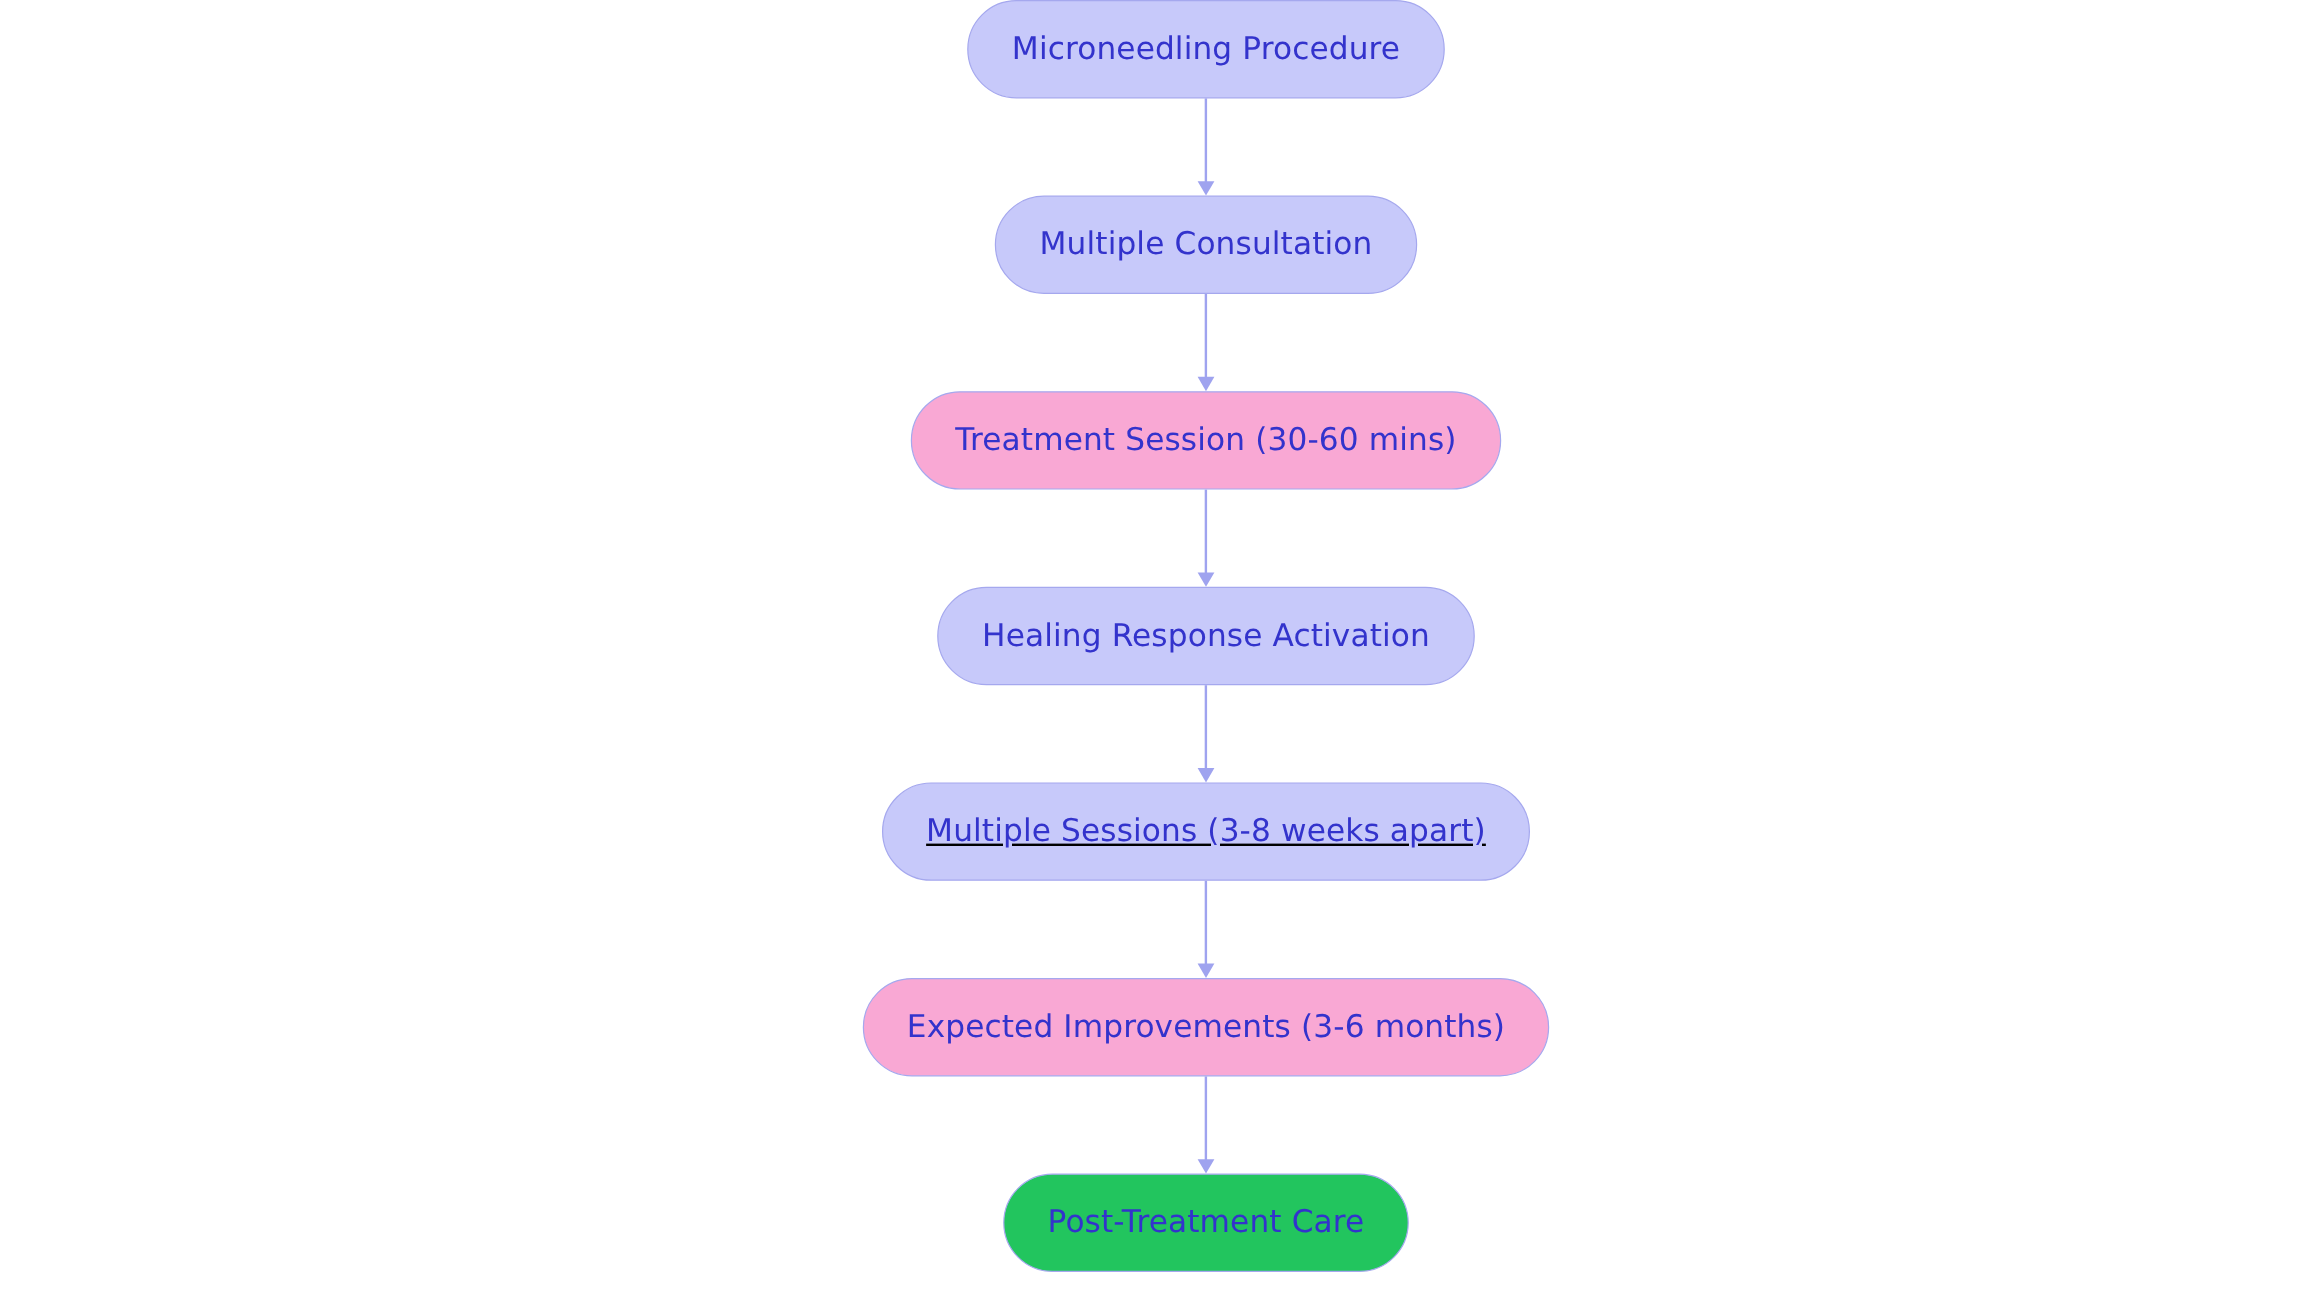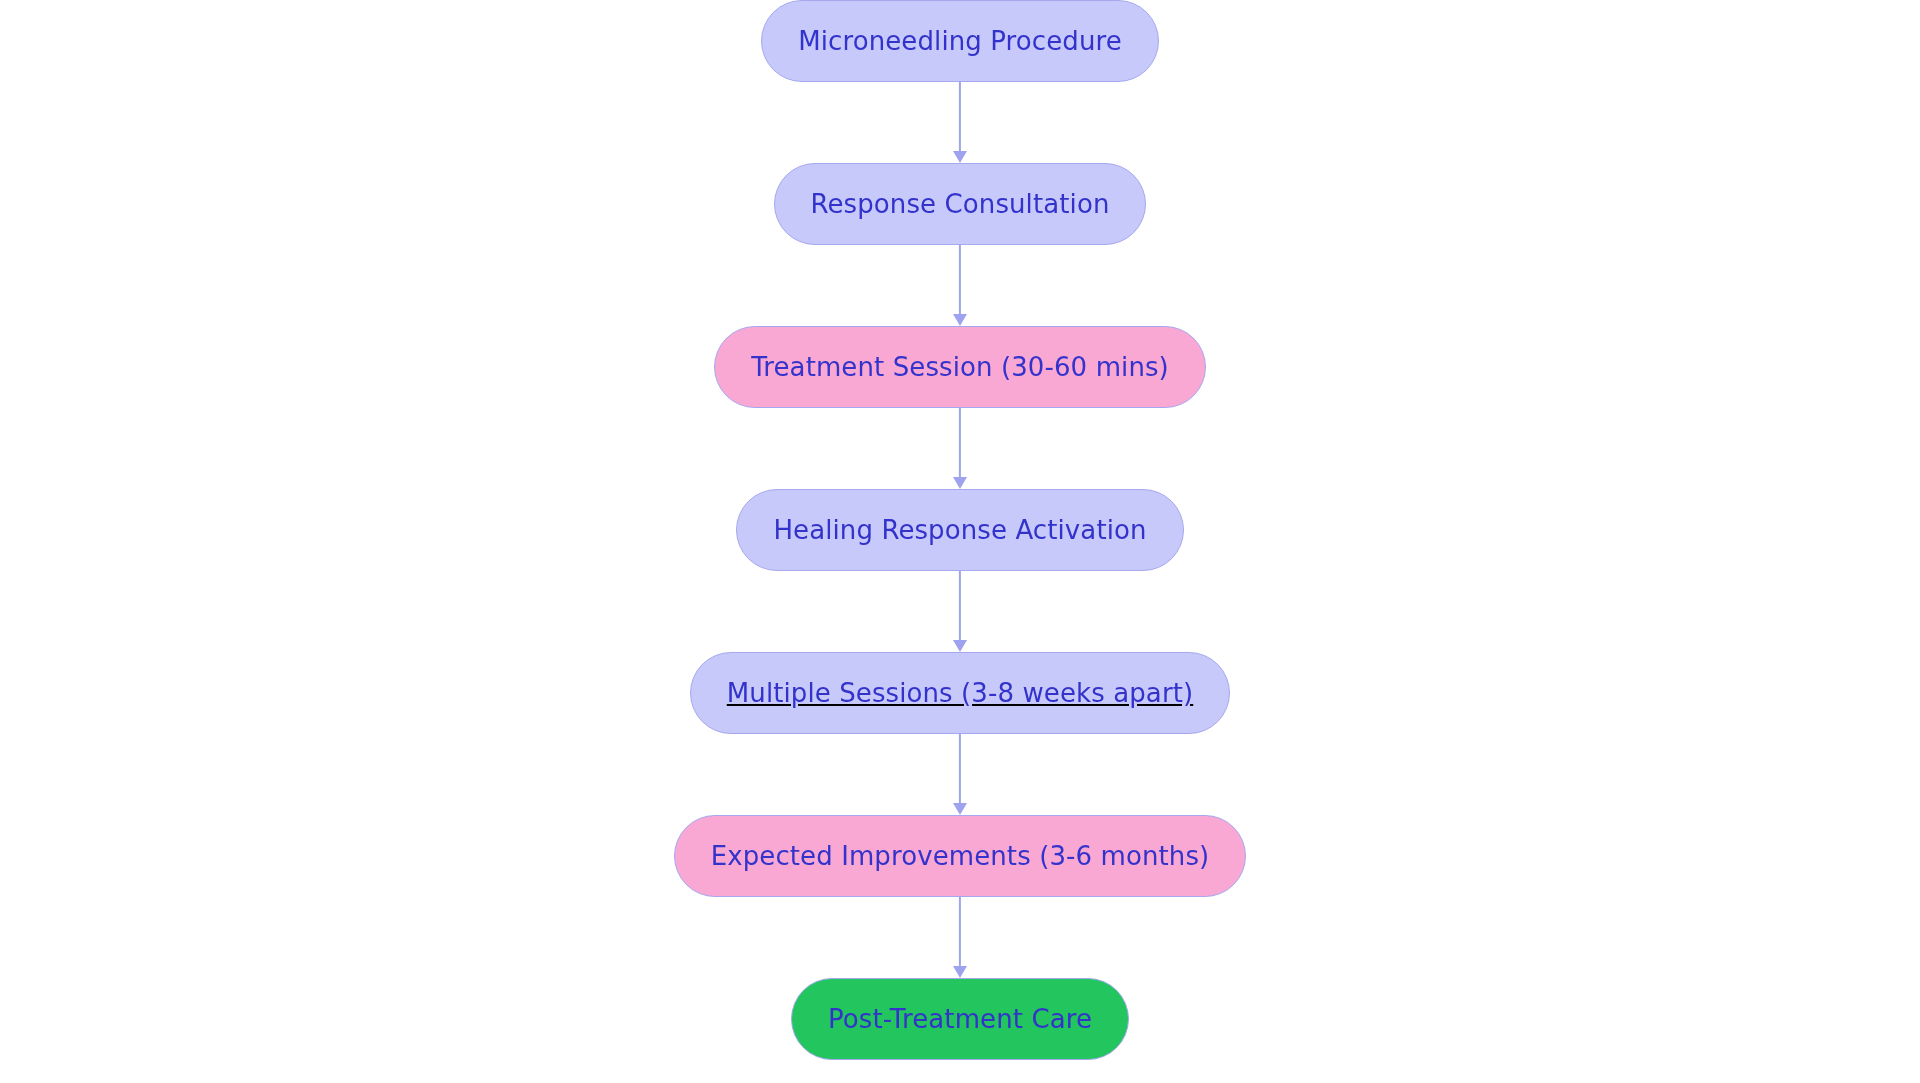--- a/index.html
+++ b/index.html
@@ -13,20 +13,21 @@
     height: 1083px;
     overflow: hidden;
     font-family: "DejaVu Sans", "Liberation Sans", sans-serif;
   }
 
   #flowchart {
     position: relative;
     width: 1844px;
     height: 1083px;
     background: #ffffff;
+    margin-left: 45px;
   }
 
   .flow-column {
     position: absolute;
     left: 0;
     top: 0;
     width: 1920px;
     height: 1083px;
     display: flex;
     flex-direction: column;
@@ -97,21 +98,21 @@
     <div class="node" style="background: rgb(199, 201, 250); border-color: rgb(165, 168, 238);">
       <span class="node-label" style="color: rgb(51, 51, 204);">Microneedling Procedure</span>
     </div>
 
     <div class="connector">
       <div class="line" style="background: rgb(159, 163, 239);"></div>
       <div class="arrowhead" style="border-top-color: rgb(159, 163, 239);"></div>
     </div>
 
     <div class="node" style="background: rgb(199, 201, 250); border-color: rgb(165, 168, 238);">
-      <span class="node-label" style="color: rgb(51, 51, 204);">Response Consultation</span>
+      <span class="node-label" style="color: rgb(51, 51, 204);">Multiple Consultation</span>
     </div>
 
     <div class="connector">
       <div class="line" style="background: rgb(159, 163, 239);"></div>
       <div class="arrowhead" style="border-top-color: rgb(159, 163, 239);"></div>
     </div>
 
     <div class="node" style="background: #f9a8d4; border-color: rgb(165, 168, 238);">
       <span class="node-label" style="color: rgb(51, 51, 204);">Treatment Session (30-60 mins)</span>
     </div>

